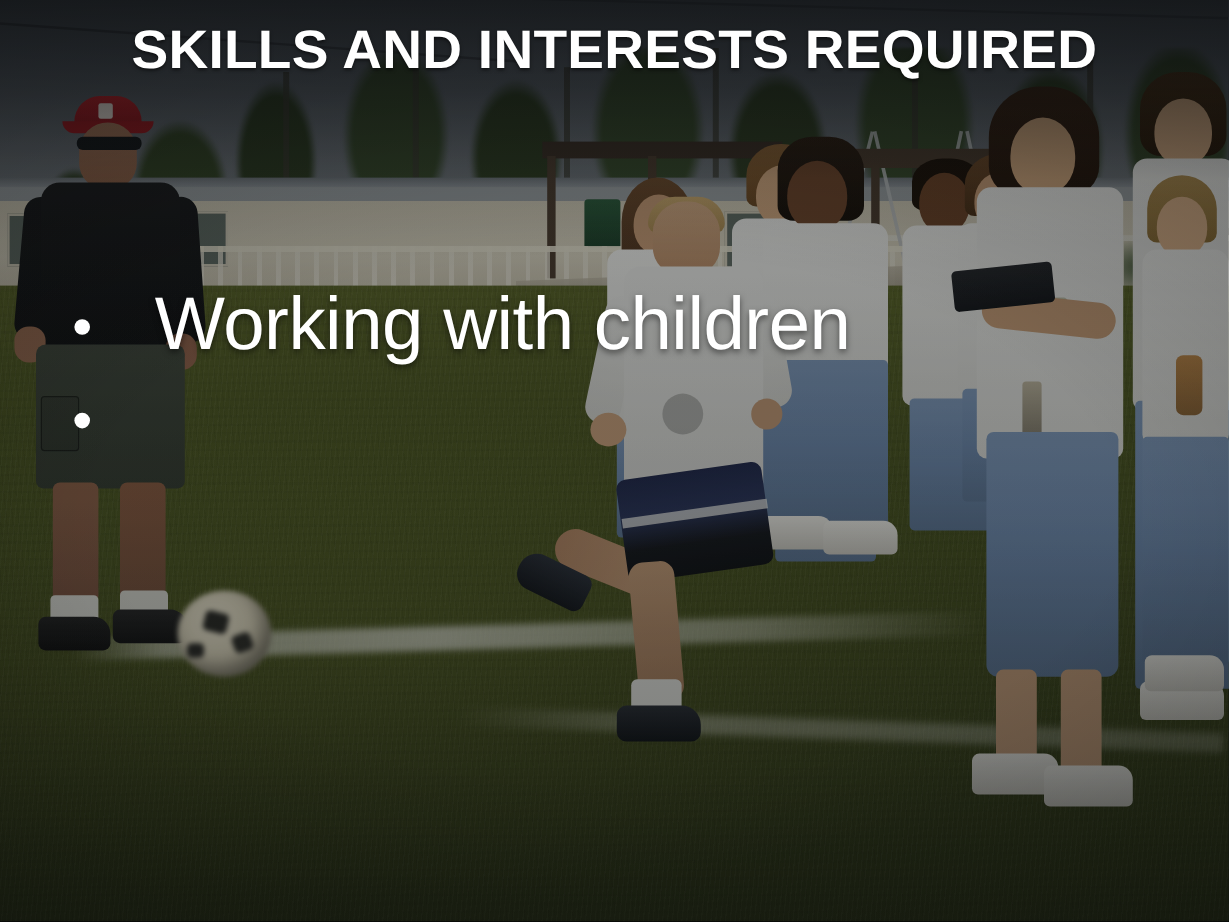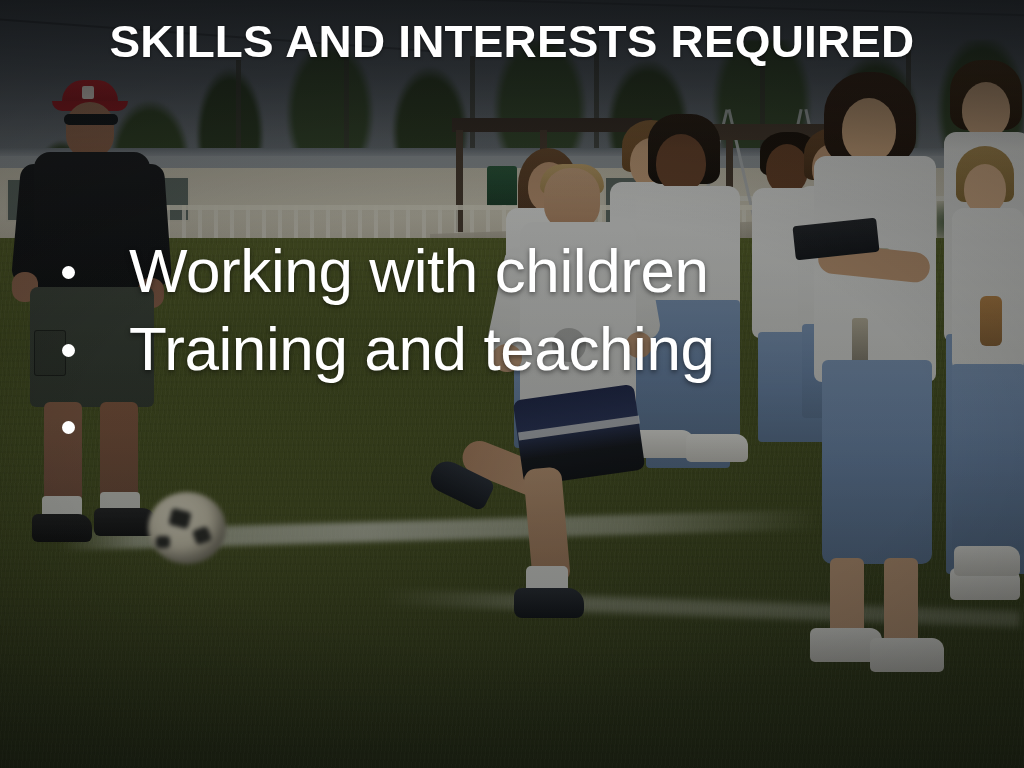--- a/index.html
+++ b/index.html
@@ -491,25 +491,21 @@
 
   <div class="title">SKILLS AND INTERESTS REQUIRED</div>
 
   <div class="bullets">
 
     <div class="bullet-row">
       <div class="dot"></div>
       <div class="btext">Working with children</div>
     </div>
 
+
+
     <div class="bullet-row">
       <div class="dot"></div>
-      <div class="btext">Training and teaching</div>
-    </div>
-
-
-    <div class="bullet-row">
-      <div class="dot"></div>
     </div>
 
   </div>
 
 </div>
 
 </body></html>

